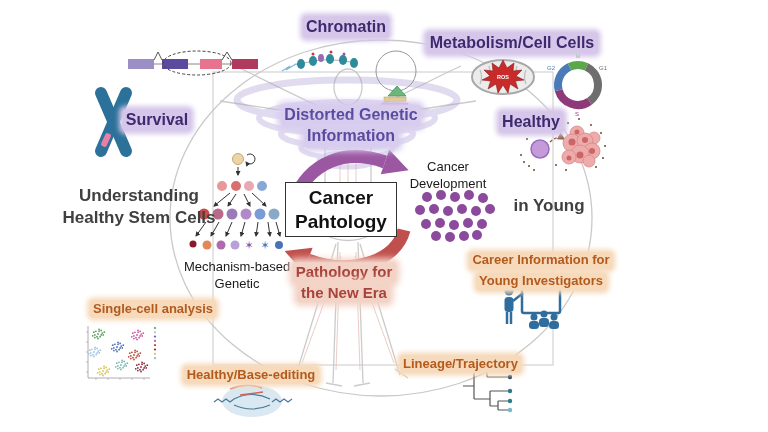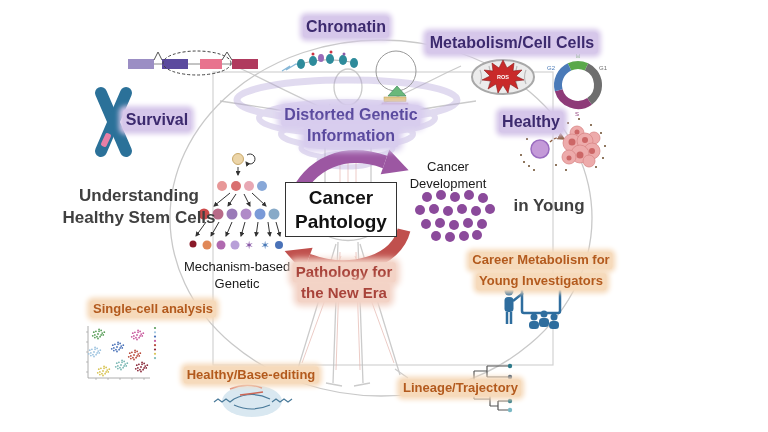--- a/index.html
+++ b/index.html
@@ -1,21 +1,21 @@
 <!DOCTYPE html>
 <html style="--plb: #d6c7ea; --plt: #3c2a6e; --olb: #f6dabb; --olt: #b35a1d; --dgt: #5a4a9e; --dgb: #d8cdee; --pnt: #a8433a; --pnb: #f3d3c6;"><head>
 <meta charset="utf-8">
 <style>
   html,body{margin:0;padding:0;background:#fff;}
   #canvas{position:relative;width:768px;height:432px;background:#fff;overflow:hidden;
           font-family:"Liberation Sans",sans-serif;}
   #gfx{position:absolute;left:0;top:0;}
   .lbl{position:absolute;transform:translate(-50%,-50%);text-align:center;
        white-space:nowrap;line-height:1.3;z-index:5;}
-  .lbl-left{transform:translate(0,-50%);text-align:left;margin-top:24px;}
+  .lbl-left{transform:translate(0,-50%);text-align:left;}
   .hl{display:inline-block;padding:0 3px;border-radius:3px;}
   .hlp{color:var(--plt,#3c2a6e);background:var(--plb,#d6c7ea);
        box-shadow:0 0 5px 3px var(--plb,#d6c7ea);font-size:16px;font-weight:700;}
   .hlo{color:var(--olt,#b35a1d);background:var(--olb,#f6dabb);
        box-shadow:0 0 5px 3px var(--olb,#f6dabb);font-size:13px;font-weight:600;}
   .hld{color:var(--dgt,#5a4a9e);background:var(--dgb,#d8cdee);
        box-shadow:0 0 6px 4px var(--dgb,#d8cdee);font-size:16px;font-weight:700;}
   .hlr{color:var(--pnt,#a8433a);background:var(--pnb,#f3d3c6);
        box-shadow:0 0 6px 4px var(--pnb,#f3d3c6);font-size:15px;font-weight:700;}
   .blk{color:#1a1a1a;font-size:13px;}
@@ -484,17 +484,17 @@
   <span class="hl hlo">Single-cell analysis</span></div>
 
 <div class="lbl" style="left:251px;top:374px">
   <span class="hl hlo">Healthy/Base-editing</span></div>
 
 <div class="lbl lbl-left" style="left:400px;top:363px">
   <div><span class="hl hlo">Lineage/Trajectory</span></div>
 </div>
 
 <div class="lbl" style="left:541px;top:270px">
-  <div><span class="hl hlo">Career Metabolism for</span></div>
+  <div><span class="hl hlo">Career Information for</span></div>
   <div><span class="hl hlo">Young Investigators</span></div>
 </div>
 
 </div>
 
 </body></html>

